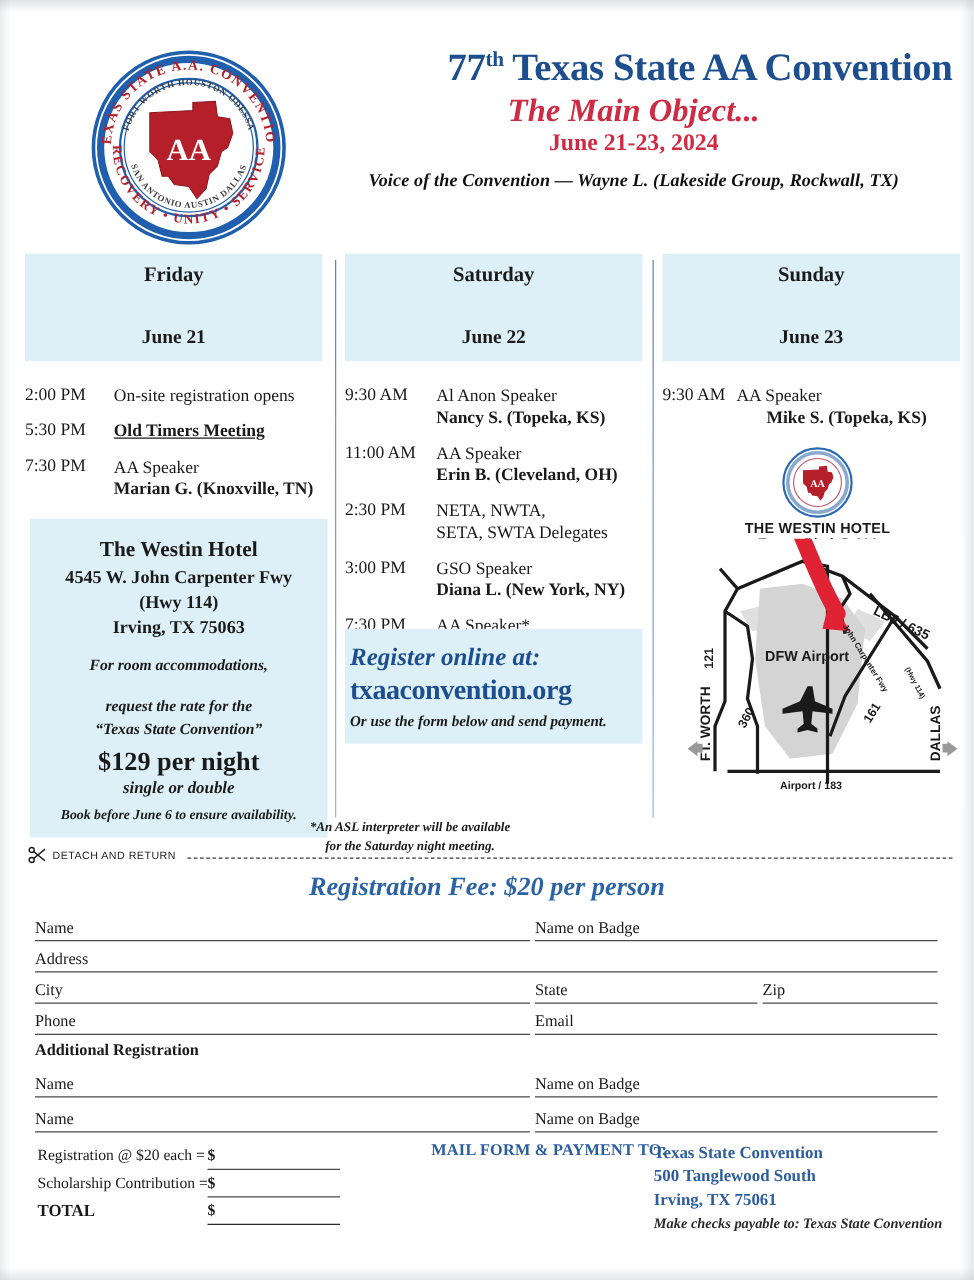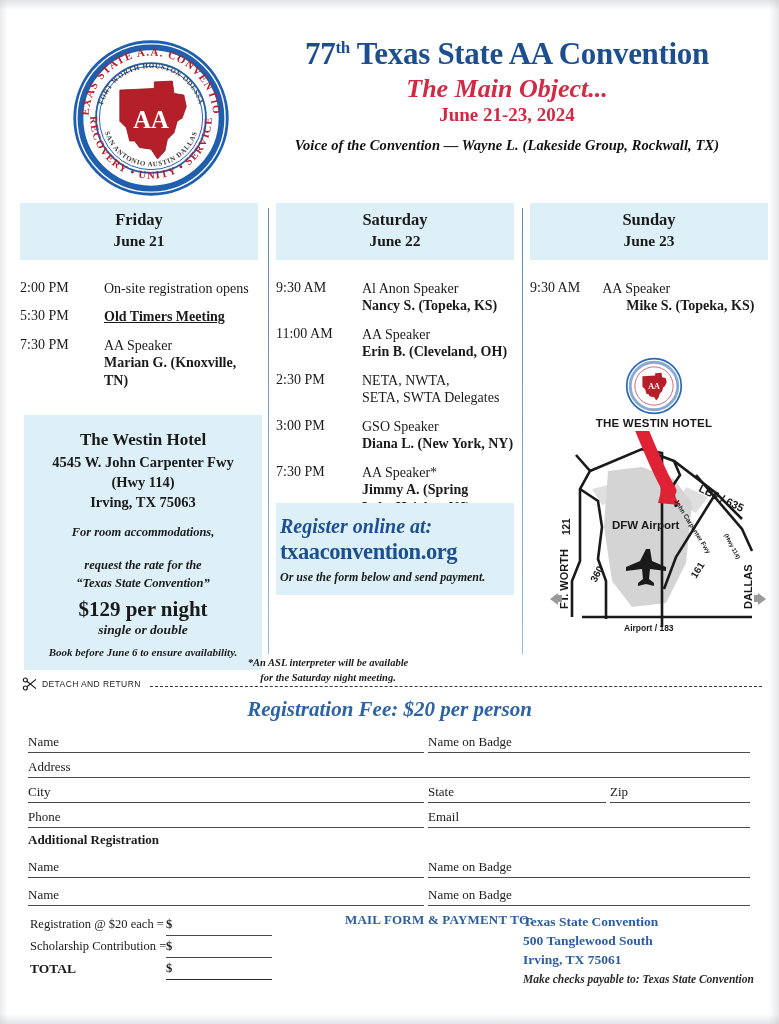--- a/index.html
+++ b/index.html
@@ -21,46 +21,46 @@
   .scan-edge-right { position:absolute; top:0; right:0; width:10px; height:1024px;
      background:linear-gradient(270deg,rgba(180,185,190,.35),rgba(255,255,255,0)); }
   .scan-edge-bottom { position:absolute; bottom:0; left:0; width:779px; height:10px;
      background:linear-gradient(0deg,rgba(175,180,185,.35),rgba(255,255,255,0)); }
 
   
   .header { position:absolute; top:18px; left:0; width:779px; height:172px; }
   .seal { position:absolute; left:56px; top:18px; width:190px; height:164px; }
   .title-wrap { position:absolute; left:252px; top:20px; width:510px; text-align:center; }
   .title-main { font-size:31px; font-weight:bold; color:#1d4f8f; letter-spacing:-0.3px;
-      white-space:nowrap; line-height:1.05; }
+      white-space:nowrap; line-height:1.05;text-align:right; }
   .title-main sup { font-size:17px; vertical-align:super; }
   .title-sub { font-size:26px; font-weight:bold; font-style:italic; color:#cf2b44;
       margin-top:4px; line-height:1.05; }
   .title-dates { font-size:19px; font-weight:bold; color:#cf2b44; margin-top:2px; }
   .voice { font-size:14.5px; font-style:italic; font-weight:bold; color:#101010;
       margin-top:11px; letter-spacing:.1px; }
 
   
   .columns { position:absolute; top:203px; left:16px; width:748px; height:452px; }
   .col { position:absolute; top:0; width:238px; height:452px; }
   .col-fri { left:4px; }
   .col-sat { left:260px; }
   .col-sun { left:514px; }
   .vdiv { position:absolute; top:5px; width:1.4px; height:446px;
       background:linear-gradient(180deg,#5f86b8,#7fa2cd 60%,#9ab7dc); }
   .vdiv-1 { left:252px; }
   .vdiv-2 { left:506px; }
 
   .day-head { background:#ddf0f8; text-align:center; padding:7px 0 9px 0; }
   .day-name { font-size:16.5px; font-weight:bold; line-height:1.25; }
-  .day-date { font-size:15.5px; font-weight:bold; line-height:1.3; }
+  .day-date { font-size:15.5px; font-weight:bold; line-height:1.3;margin-top:29px; }
 
   .sched { margin-top:20px; }
   .slot { display:flex; margin-bottom:11px; }
-  .slot-time { font-size:14px; white-space:nowrap; padding-right:22px; flex:0 0 auto; }
+  .slot-time { font-size:14px; white-space:nowrap; padding-right:9px; flex:0 0 auto; }
   .slot-body { font-size:14px; line-height:1.25; }
   .slot-title { }
   .slot-title.bold { font-weight:bold;text-decoration:underline; }
   .slot-person { font-weight:bold; }
 
   .col-sat .slot-time { min-width:64px; }
   .col-fri .slot-time { min-width:62px; }
 
   
   .icecream { text-align:center; font-size:11.5px; font-style:italic; color:#222;

